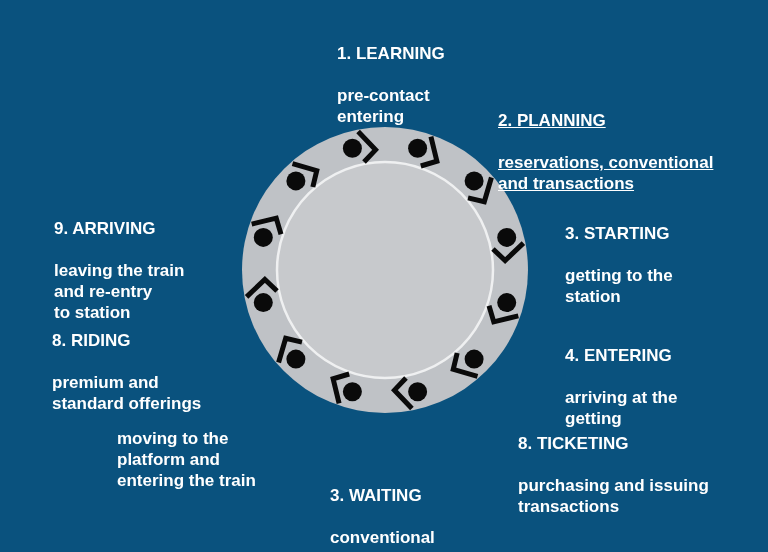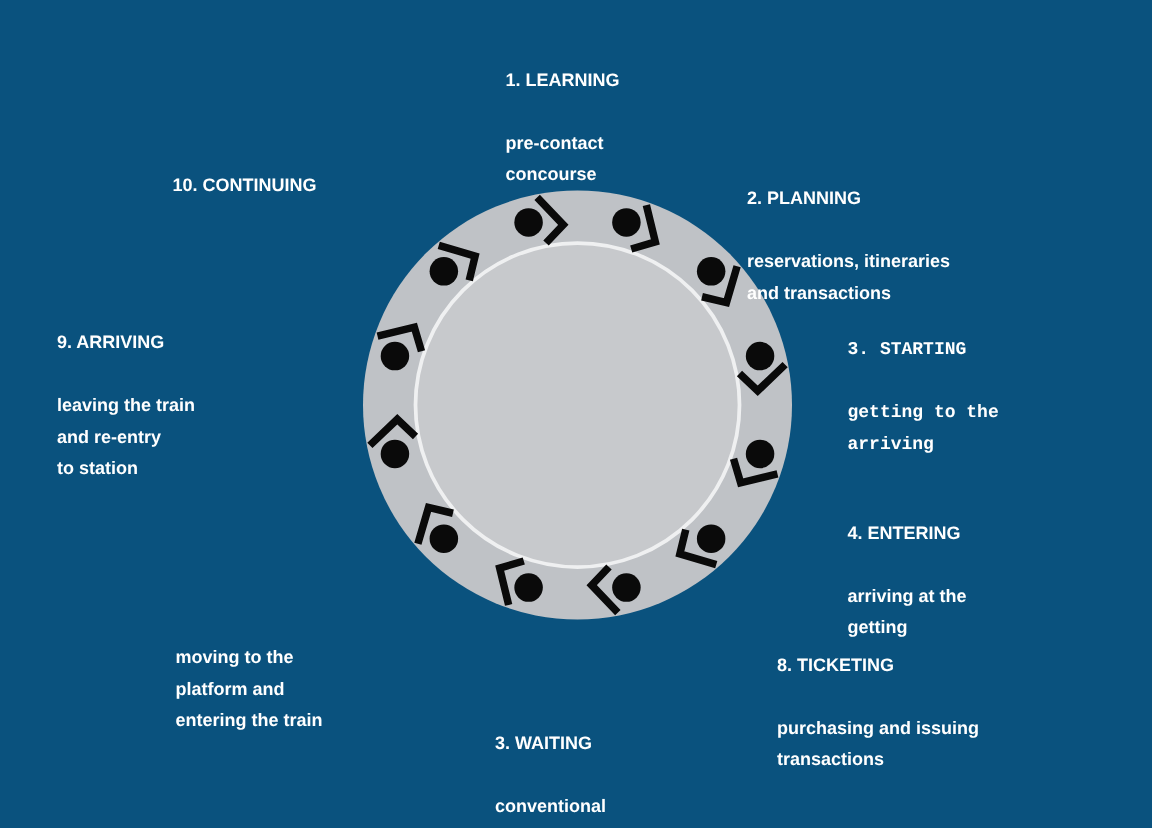--- a/index.html
+++ b/index.html
@@ -10,34 +10,34 @@
     overflow:hidden;
     font-family:"Liberation Sans","DejaVu Sans",sans-serif;
   }
   .wheel{
     position:absolute;left:235px;top:120px;width:300px;height:300px;
   }
   .stage{
     position:absolute;
     color:var(--text,#ffffff);
     font-weight:bold;
-    font-size:12px;
+    font-size:17px;
     line-height:21px;
     white-space:pre-line;
   }
   .stage .t,.stage .d{display:block;}
   .s1{left:337px;top:22px;}
-  .s2{left:498px;top:101px;}
-  .s3{left:565px;top:202px;font-family:Liberation Mono, monospace;}
+  .s2{left:498px;top:89px;text-decoration:underline;}
+  .s3{left:565px;top:202px;}
   .s4{left:565px;top:324px;}
   .s5{left:518px;top:412px;}
   .s6{left:330px;top:464px;}
   .s7{left:117px;top:407px;}
   .s8{left:52px;top:309px;}
-  .s9{left:38px;top:197px;}
+  .s9{left:54px;top:197px;}
   .s10{left:115px;top:92px;}
 </style>
 </head>
 <body>
 
 <div class="canvas">
 
   <div class="wheel" id="wheel"><svg width="300" height="300" viewBox="0 0 300 300">
         <circle cx="150" cy="150" r="143" fill="#bfc2c6"></circle>
         <circle cx="150" cy="150" r="108" fill="#c7c9cc" stroke="#eff0f1" stroke-width="2.5"></circle>
@@ -87,33 +87,33 @@
         </g>
         <g>
           <polyline points="57.50,43.59 81.75,50.69 77.83,66.98" fill="none" stroke="#0a0a0a" stroke-width="5" stroke-linejoin="miter"></polyline>
           <circle cx="60.90" cy="60.90" r="9.5" fill="#0a0a0a"></circle>
         </g>
       </svg></div>
 
   <div class="stage s1">
     <span class="t">1. LEARNING</span>
     <span class="d">pre-contact
-concourse</span>
+entering</span>
   </div>
 
   <div class="stage s2">
     <span class="t">2. PLANNING</span>
-    <span class="d">reservations, itineraries
+    <span class="d">reservations, conventional
 and transactions</span>
   </div>
 
   <div class="stage s3">
     <span class="t">3. STARTING</span>
     <span class="d">getting to the
-arriving</span>
+station</span>
   </div>
 
   <div class="stage s4">
     <span class="t">4. ENTERING</span>
     <span class="d">arriving at the
 getting</span>
   </div>
 
   <div class="stage s5">
     <span class="t">8. TICKETING</span>
@@ -126,25 +126,29 @@
     <span class="d">conventional
 lounge and retail</span>
   </div>
 
   <div class="stage s7">
     <span class="d">moving to the
 platform and
 entering the train</span>
   </div>
 
+  <div class="stage s8">
+    <span class="t">8. RIDING</span>
+    <span class="d">premium and
+standard offerings</span>
+  </div>
 
   <div class="stage s9">
     <span class="t">9. ARRIVING</span>
     <span class="d">leaving the train
 and re-entry
 to station</span>
   </div>
 
   <div class="stage s10">
-    <span class="t">10. CONTINUING</span>
   </div>
 
 </div>
 
 </body></html>

